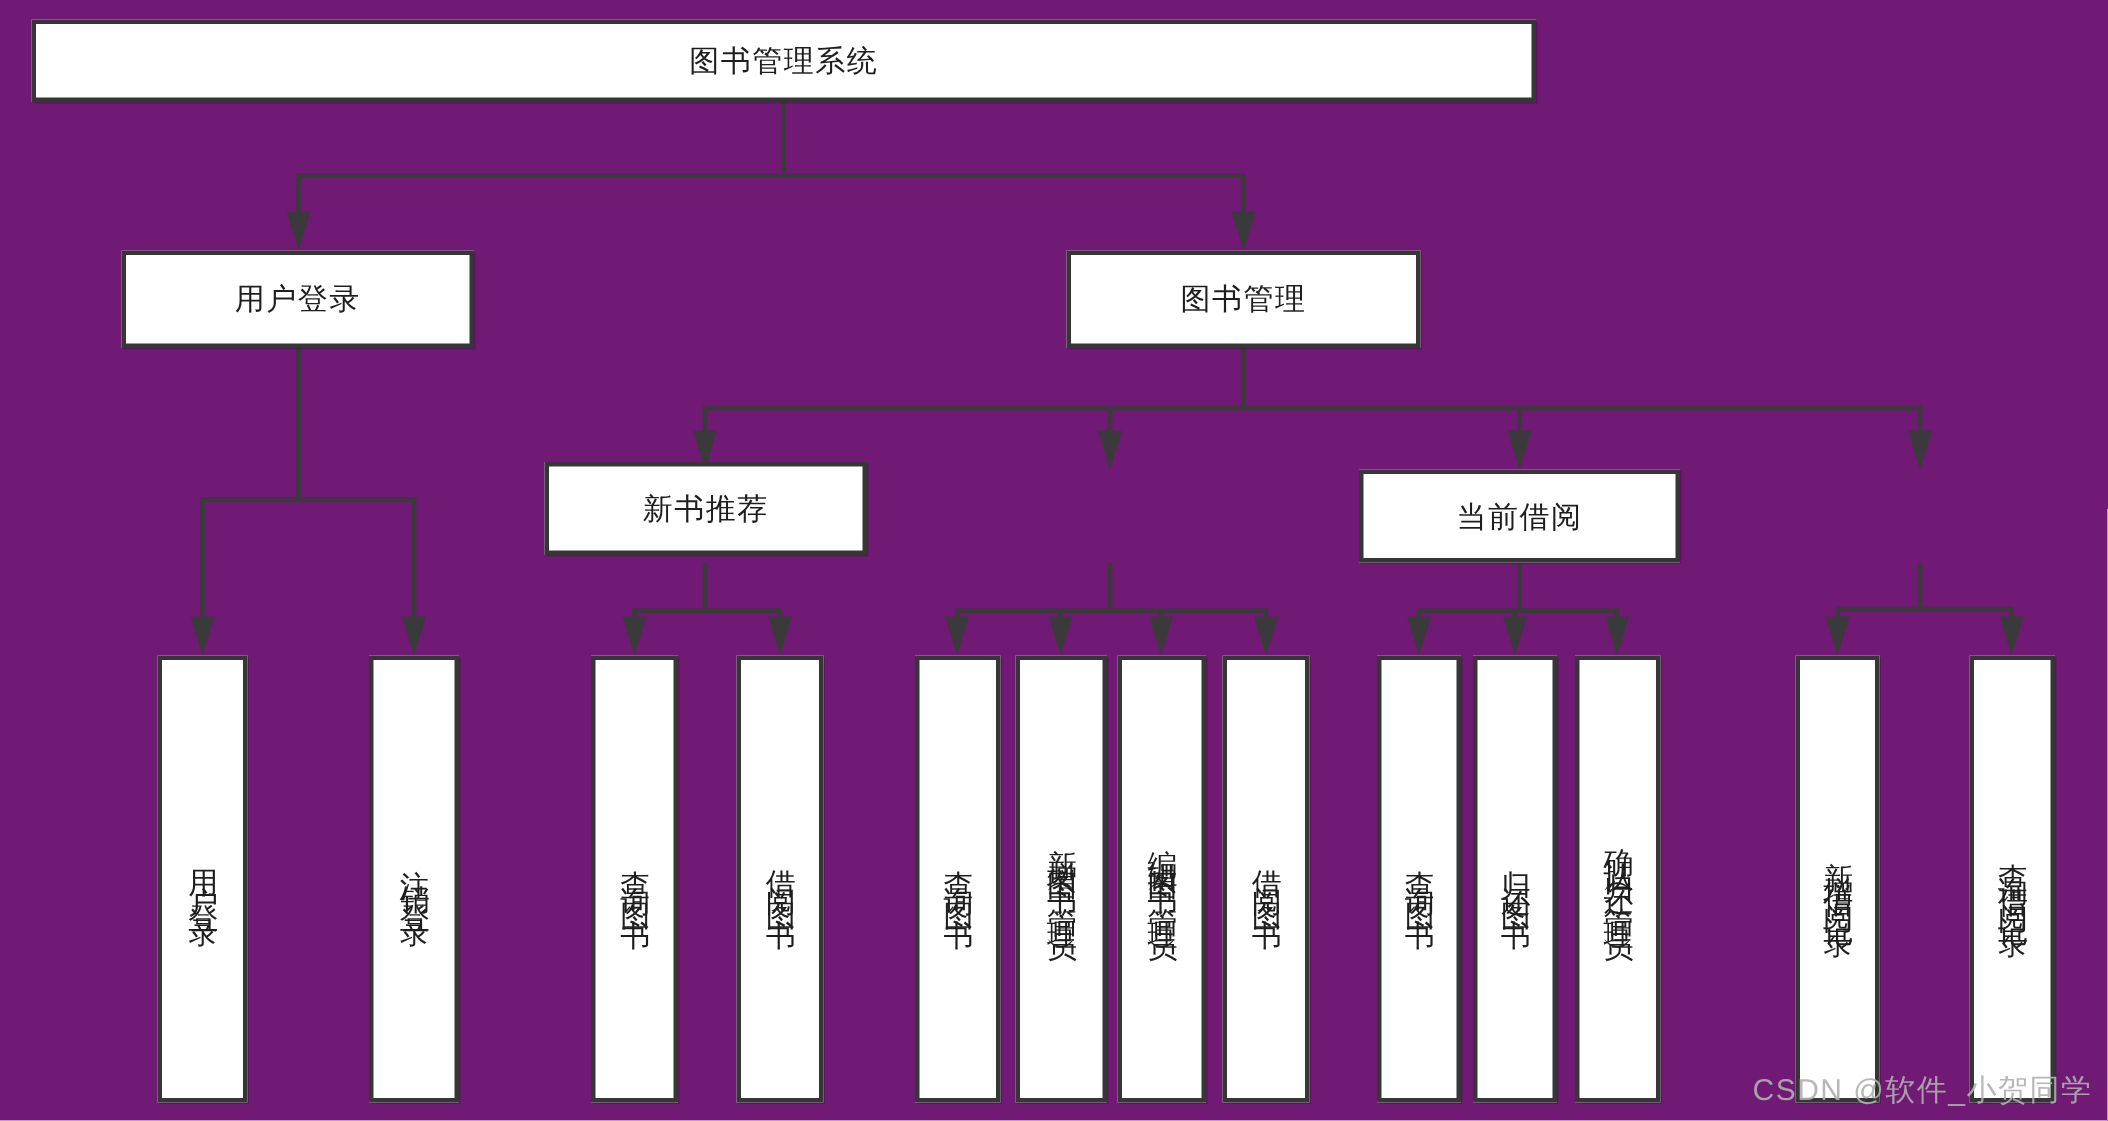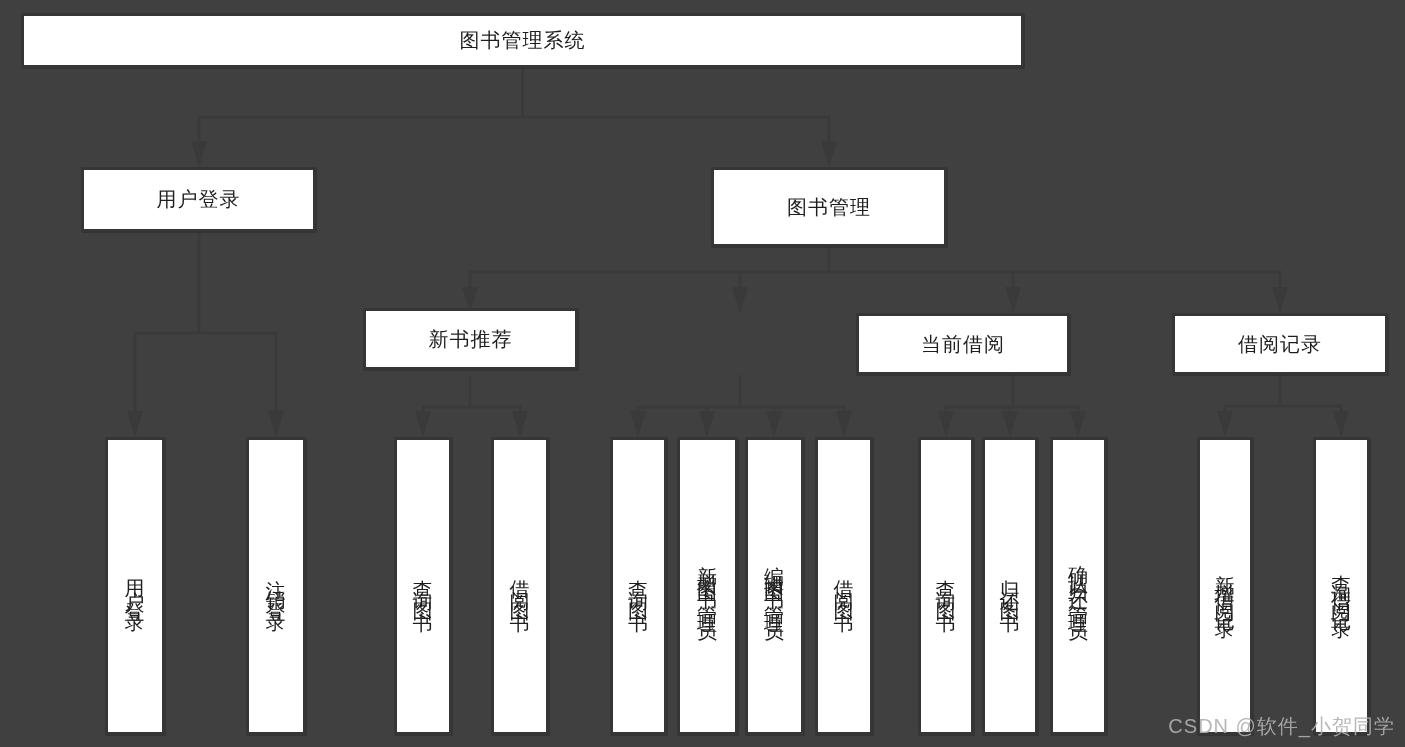--- a/index.html
+++ b/index.html
@@ -5,21 +5,21 @@
   html, body {
     margin: 0;
     padding: 0;
     background: #ffffff;
     font-family: "Liberation Sans", "DejaVu Sans", sans-serif;
   }
   .canvas {
     position: relative;
     width: 1405px;
     height: 747px;
-    background: #404040;
+    background: #701a75;
     overflow: hidden;
   }
   .connector-layer {
     position: absolute;
     left: 0;
     top: 0;
     width: 1405px;
     height: 747px;
   }
   .node {
@@ -105,25 +105,24 @@
       <polygon points="1002,411 1018,411 1010,437"></polygon>
       <polygon points="1070,411 1086,411 1078,437"></polygon>
       <polygon points="1217,411 1233,411 1225,437"></polygon>
       <polygon points="1333,411 1349,411 1341,437"></polygon>
     </g>
   </svg>
 
   <div class="node" style="left:21px; top:13px; width:1003px; height:55px;">图书管理系统</div>
 
   <div class="node" style="left:81px; top:167px; width:235px; height:65px;">用户登录</div>
-  <div class="node" style="left:711px; top:167px; width:236px; height:80px;">图书管理</div>
+  <div class="node" style="left:711px; top:167px; width:236px; height:65px;">图书管理</div>
 
   <div class="node" style="left:363px; top:308px; width:215px; height:62px;">新书推荐</div>
-  <div class="node" style="left:856px; top:313px; width:214px; height:62px;">当前借阅</div>
-  <div class="node" style="left:1172px; top:313px; width:216px; height:62px;">借阅记录</div>
+  <div class="node" style="left:906px; top:313px; width:214px; height:62px;">当前借阅</div>
 
   <div class="leaf" style="left:105px; width:60px;">用户登录</div>
   <div class="leaf" style="left:246px; width:60px;">注销登录</div>
 
   <div class="leaf" style="left:394px; width:58px;">查询图书</div>
   <div class="leaf" style="left:491px; width:58px;">借阅图书</div>
 
   <div class="leaf" style="left:610px; width:57px;">查询图书</div>
   <div class="leaf" style="left:677px; width:61px; letter-spacing:8px;">新增图书（管理员）</div>
   <div class="leaf" style="left:745px; width:59px; letter-spacing:8px;">编辑图书（管理员）</div>

